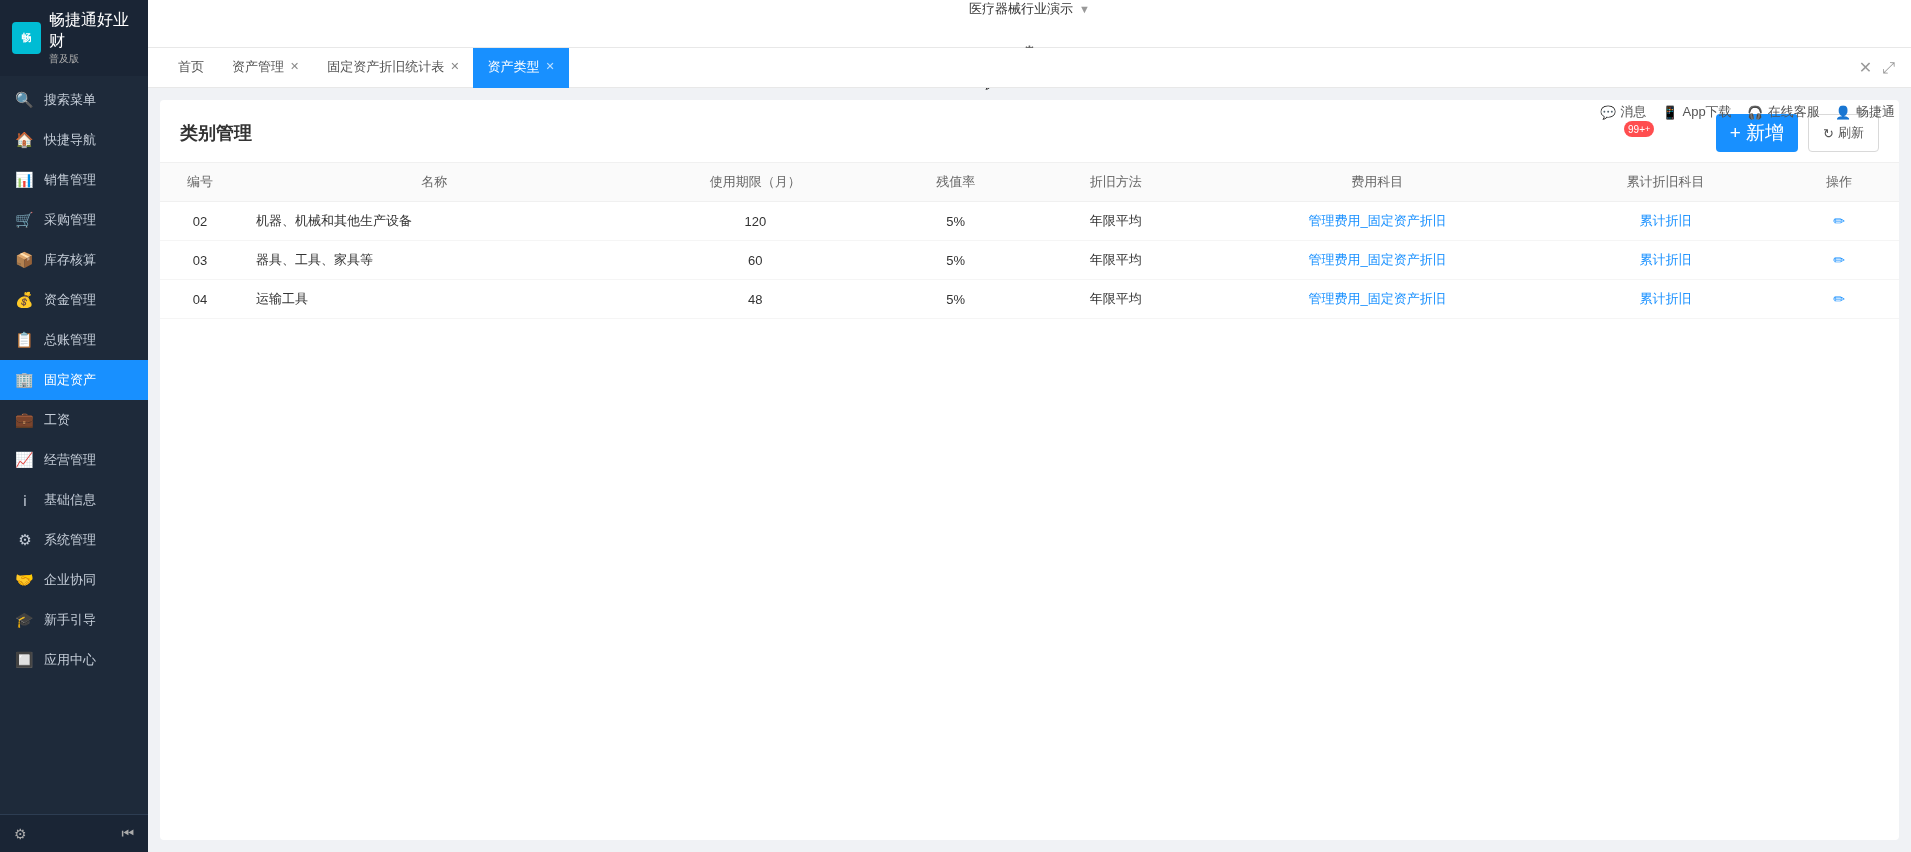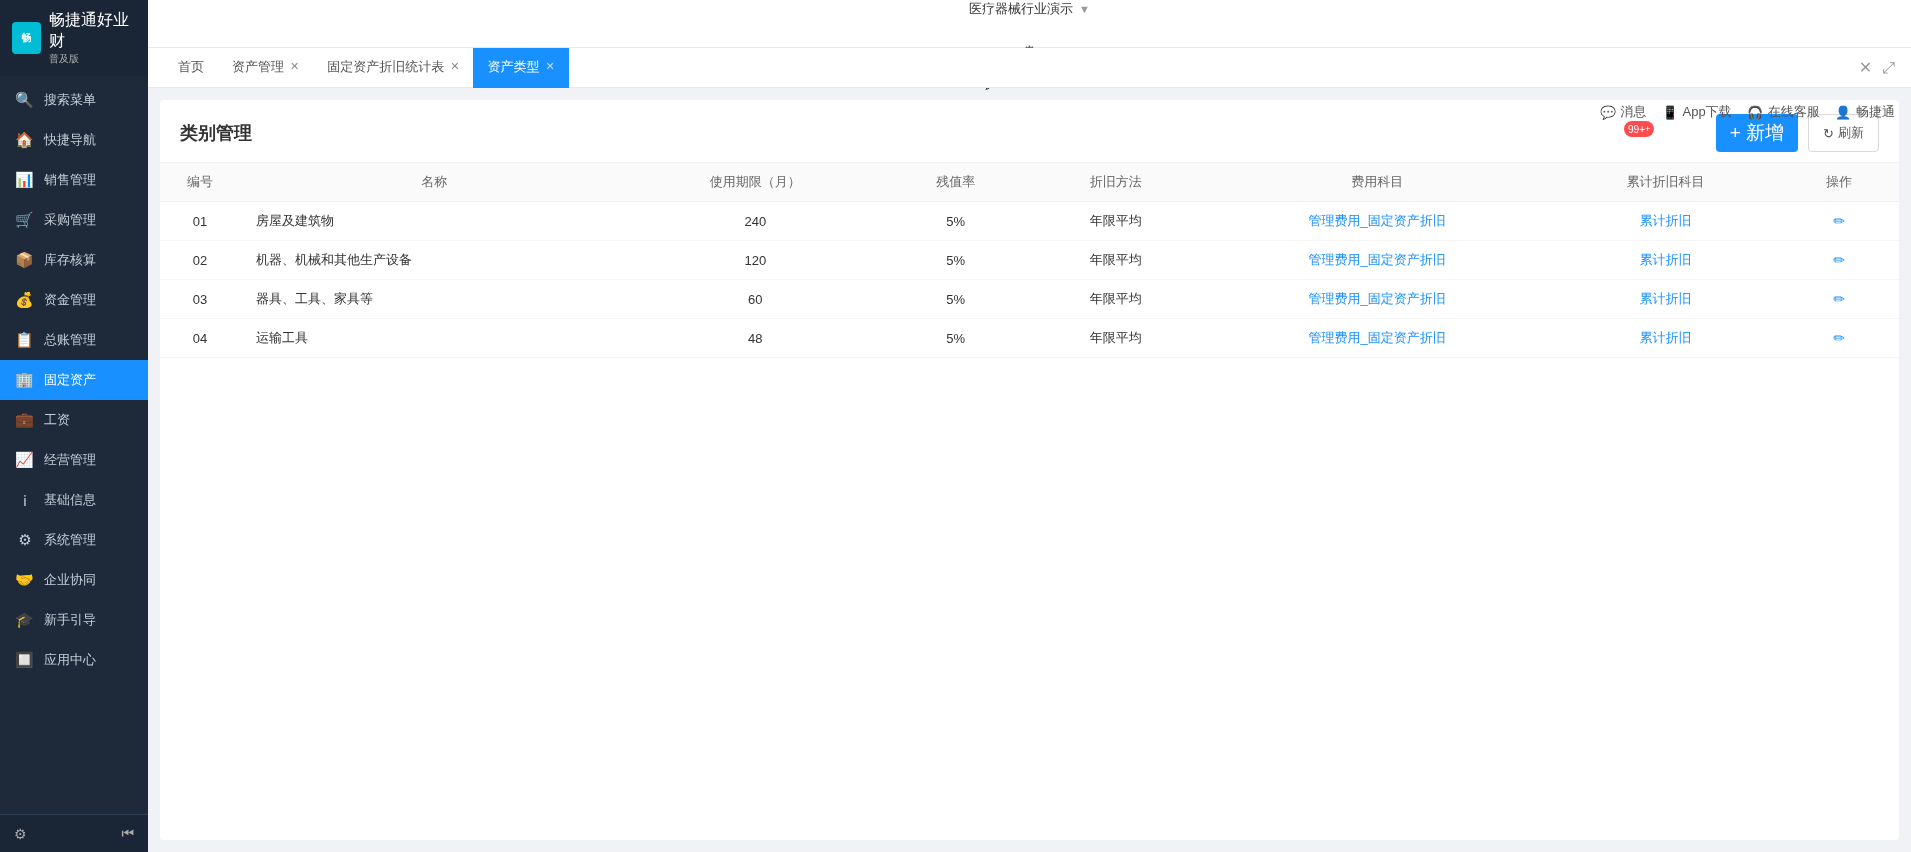--- a/index.html
+++ b/index.html
@@ -391,32 +391,20 @@
             <th>名称</th>
             <th>使用期限（月）</th>
             <th>残值率</th>
             <th>折旧方法</th>
             <th>费用科目</th>
             <th>累计折旧科目</th>
             <th>操作</th>
           </tr>
         </thead>
         <tbody id="table-body">
-        <tr>
-    <td>01</td>
-    <td>房屋及建筑物</td>
-    <td>240</td>
-    <td>5%</td>
-    <td>年限平均</td>
-    <td style="color:#1890ff;">管理费用_固定资产折旧</td>
-    <td style="color:#1890ff;">累计折旧</td>
-    <td>
-      <span class="edit-icon" title="编辑">✏</span>
-    </td>
-  </tr>
             <tr>
     <td>02</td>
     <td>机器、机械和其他生产设备</td>
     <td>120</td>
     <td>5%</td>
     <td>年限平均</td>
     <td style="color:#1890ff;">管理费用_固定资产折旧</td>
     <td style="color:#1890ff;">累计折旧</td>
     <td>
       <span class="edit-icon" title="编辑">✏</span>

